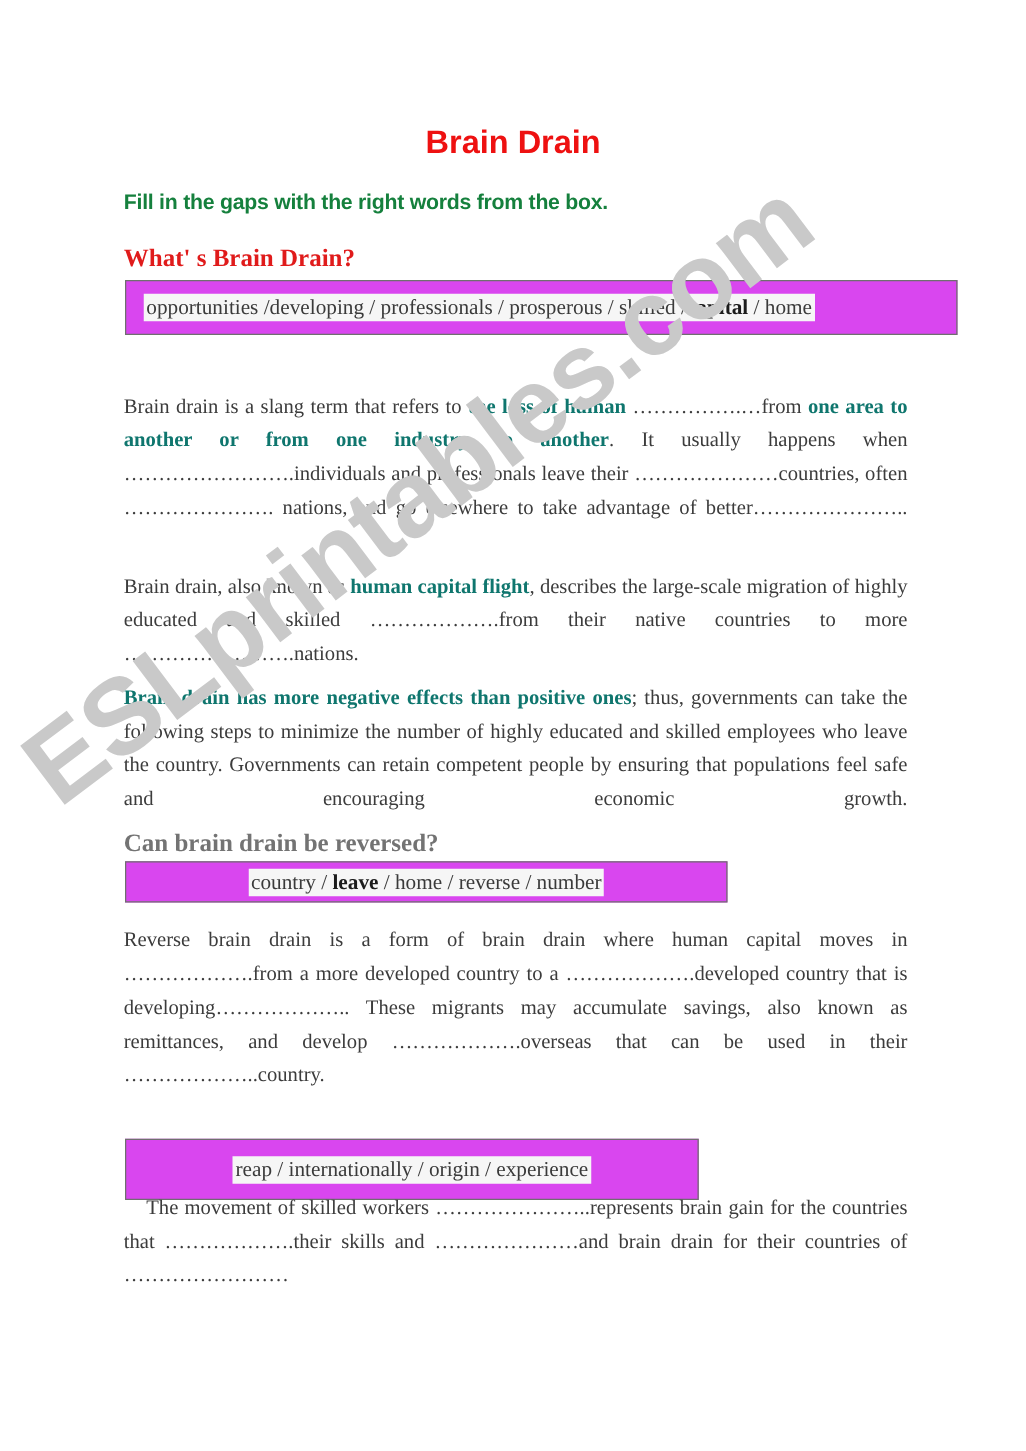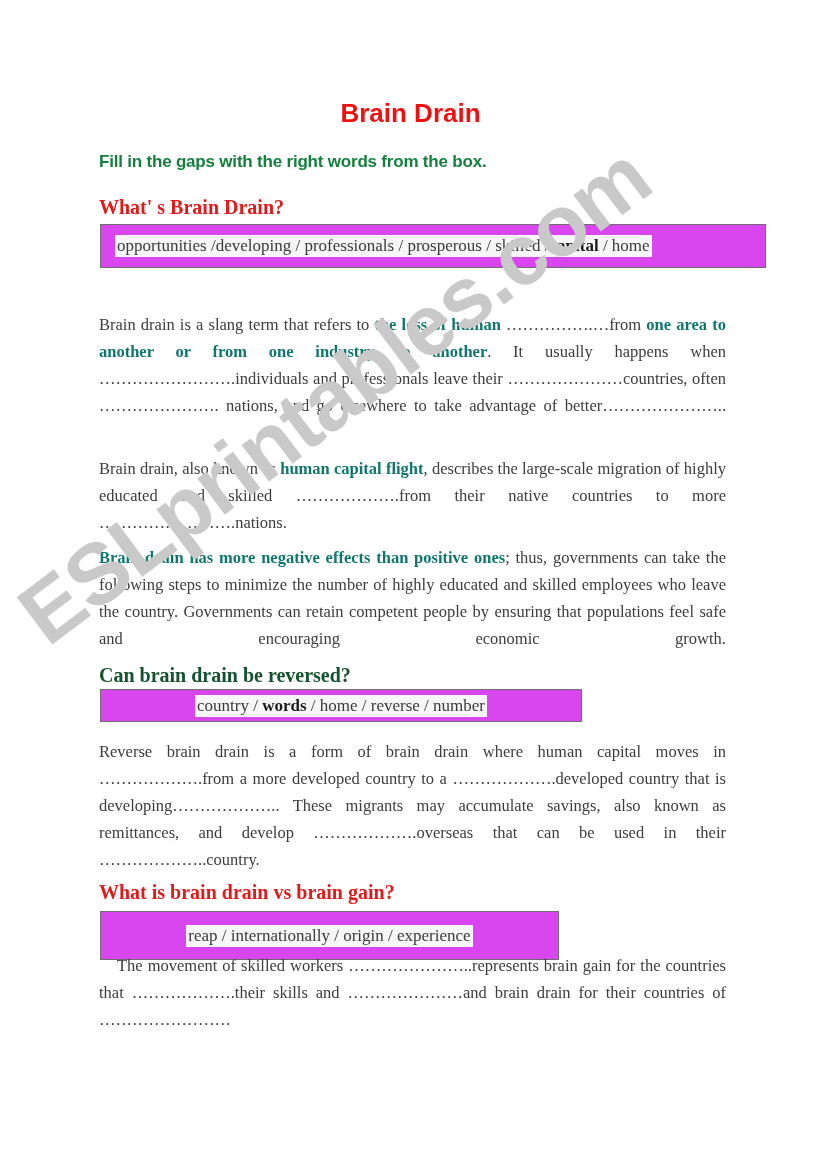--- a/index.html
+++ b/index.html
@@ -79,21 +79,21 @@
 
   .qheading {
     position: absolute;
     left: 99px;
     font-family: "Liberation Serif", "DejaVu Serif", serif;
     font-weight: bold;
     font-size: 20px;
     color: #e01b1b;
     letter-spacing: 0px;
   }
-  .qheading.dark { color: #14532d; }
+  .qheading.dark { color: #737373; }
 
   
   .wordbox {
     position: absolute;
     background: #d946ef;
     border: 1.5px solid #6f6f6f;
     box-sizing: border-box;
     display: flex;
     align-items: center;
   }
@@ -165,33 +165,32 @@
       <span class="dots">…………………….</span>nations.</div>
 
     <div class="para" style="top:544px;"><b>Brain drain has more negative effects than positive ones</b>; thus,
       governments can take the following steps to minimize the number of highly educated and skilled employees who leave
       the country. Governments can retain competent people by ensuring that populations feel safe and encouraging
       economic growth.</div>
 
     <div class="qheading dark" style="top:664px;">Can brain drain be reversed?</div>
 
     <div class="wordbox" style="left:100px; top:689px; width:482px; height:33px; justify-content:center;">
-      <span class="inner"><span>country / </span><b>words</b><span> / home / reverse / number</span></span>
+      <span class="inner"><span>country / </span><b>leave</b><span> / home / reverse / number</span></span>
     </div>
 
     <div class="para" style="top:738px;">Reverse
       brain drain is a form of brain drain where human capital moves in
       <span class="dots">……………….</span>from a more developed country to a
       <span class="dots">……………….</span>developed country that is
       developing<span class="dots">……………….. </span>These migrants may
       accumulate savings, also known as remittances, and develop
       <span class="dots">……………….</span>overseas that can be used in their
       <span class="dots">………………..</span>country.</div>
 
-    <div class="qheading" style="top:881px;">What is brain drain vs brain gain?</div>
 
     <div class="wordbox" style="left:100px; top:911px; width:459px; height:49px; justify-content:center;">
       <span class="inner"><span>reap / internationally / origin / experience</span><b></b><span></span></span>
     </div>
 
     <div class="para indent" style="top:952px;">The
       movement of skilled workers <span class="dots">…………………..</span>represents
       brain gain for the countries that <span class="dots">……………….</span>their
       skills and <span class="dots">…………………</span>and brain drain for their
       countries of <span class="dots">……………………</span></div>

